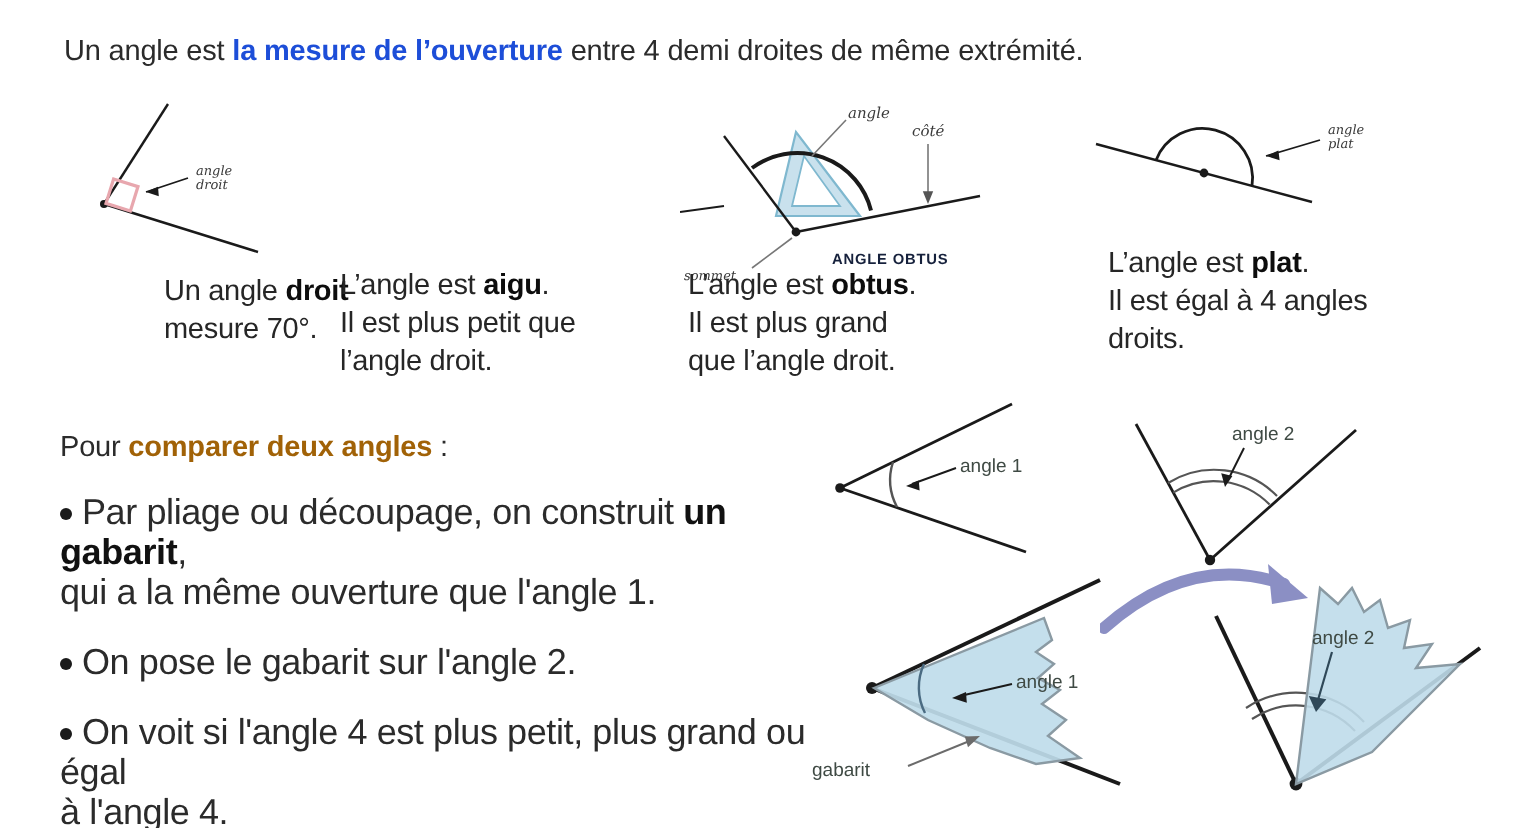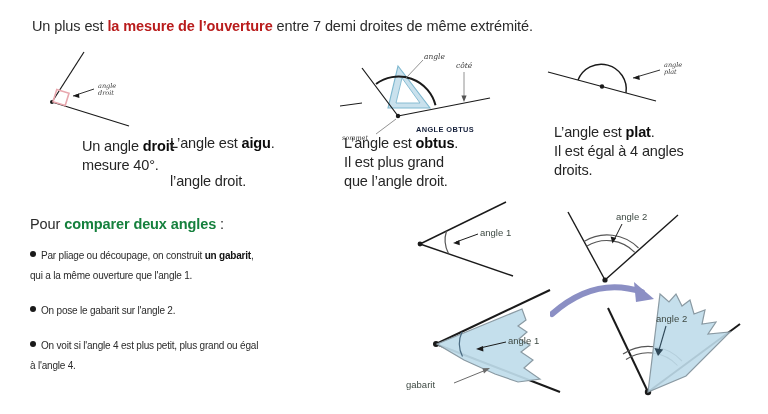--- a/index.html
+++ b/index.html
@@ -23,21 +23,21 @@
   
   .intro {
     position: absolute;
     left: 32px;
     top: 18px;
     font-size: 14.5px;
     color: #2b2b2b;
     letter-spacing: -0.1px;
     white-space: nowrap;
   }
-  .intro b { font-weight: bold; color: #b91c1c; }
+  .intro b { font-weight: bold; color: #1d4ed8; }
 
   
   .fig-row { position: absolute; left: 0; top: 48px; width: 768px; height: 135px; }
   .fig { position: absolute; top: 0; }
   .fig-1 { left: 34px;  width: 150px; }
   .fig-2 { left: 168px; width: 165px; }
   .fig-3 { left: 340px; width: 195px; }
   .fig-4 { left: 538px; width: 190px; }
 
   .svg-box { display: block; }
@@ -57,23 +57,23 @@
   .cap-4 { left: 554px; top: 123px; width: 190px; }
 
   
   .lower-text { position: absolute; left: 30px; top: 216px; width: 395px; }
   .lt-head {
     font-size: 14.5px;
     color: #2b2b2b;
     margin: 0 0 14px 0;
     letter-spacing: -0.1px;
   }
-  .lt-head b { font-weight: bold; color: #15803d; }
+  .lt-head b { font-weight: bold; color: #a16207; }
   .bullet {
-    font-size: 10px;
+    font-size: 18px;
     line-height: 20px;
     color: #2b2b2b;
     margin: 0 0 15px 0;
     letter-spacing: -0.2px;
   }
   .bullet b { font-weight: bold; color: #111; }
   .bullet .dot {
     display: inline-block;
     width: 6px; height: 6px;
     border-radius: 50%;
@@ -104,21 +104,21 @@
     font-weight: bold;
     fill: #16213c;
   }
 </style>
 </head>
 <body>
 
 <div class="page">
 
   <div class="intro">
-    <span>Un plus est </span><b>la mesure de l’ouverture</b><span> entre 7 demi droites de même extrémité.</span>
+    <span>Un angle est </span><b>la mesure de l’ouverture</b><span> entre 4 demi droites de même extrémité.</span>
   </div>
 
   <div class="fig-row">
 
     <div class="fig fig-1">
       <svg class="svg-box" width="150" height="95" viewBox="0 0 150 95">
 
         <line x1="18" y1="54" x2="50" y2="4" stroke="#1a1a1a" stroke-width="1.2"></line>
 
         <line x1="18" y1="54" x2="95" y2="78" stroke="#1a1a1a" stroke-width="1.2"></line>
@@ -176,26 +176,26 @@
         <line x1="122" y1="22" x2="95" y2="30" stroke="#1a1a1a" stroke-width="0.9"></line>
         <path d="M 95 30 L 101.2 27.3 L 101.8 32.1 Z" fill="#1a1a1a"></path>
         <text class="hand" x="126" y="19" font-size="6.5">angle</text>
         <text class="hand" x="126" y="26" font-size="6.5">plat</text>
       </svg>
     </div>
   </div>
 
   <div class="caption cap-1">
     <span>Un angle </span><b>droit</b><br>
-    <span>mesure 40°.</span>
+    <span>mesure 70°.</span>
   </div>
 
   <div class="caption cap-2">
     <span>L’angle est </span><b>aigu</b><span>.</span><br>
-    <br>
+    <span>Il est plus petit que</span><br>
     <span>l’angle droit.</span>
   </div>
 
   <div class="caption cap-3">
     <span>L’angle est </span><b>obtus</b><span>.</span><br>
     <span>Il est plus grand</span><br>
     <span>que l’angle droit.</span>
   </div>
 
   <div class="caption cap-4">

